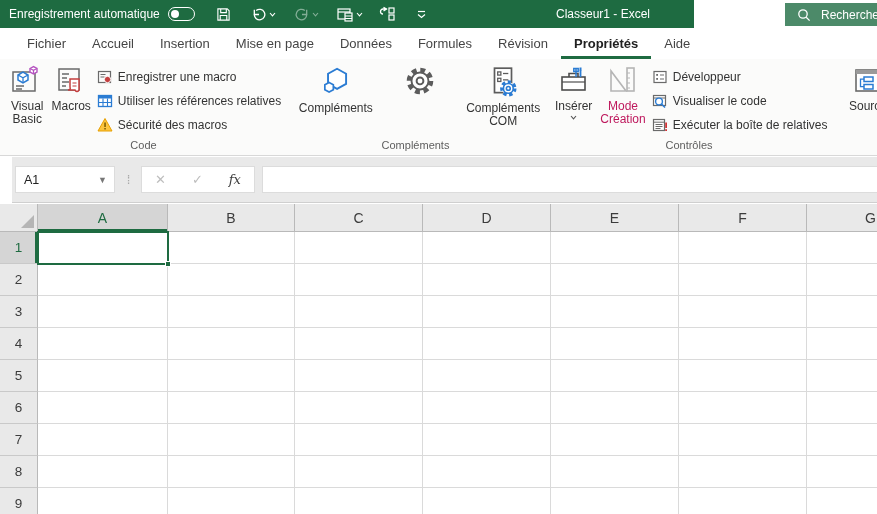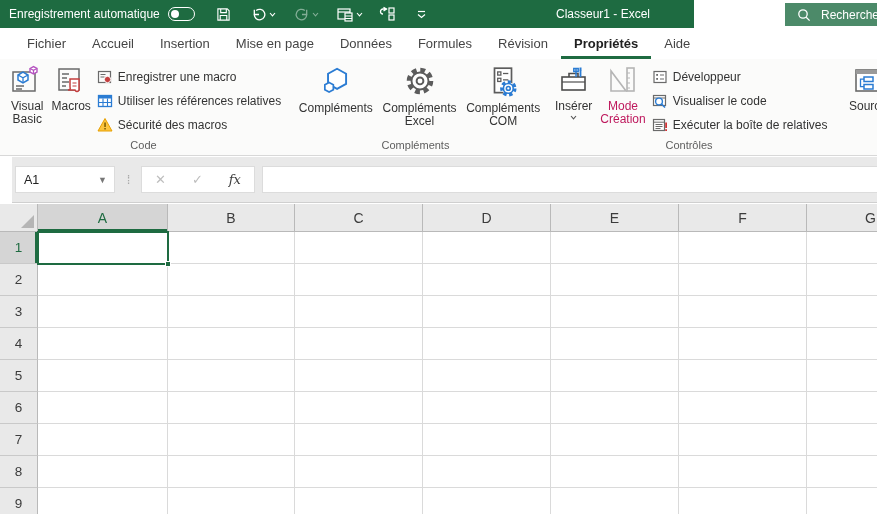--- a/index.html
+++ b/index.html
@@ -216,21 +216,20 @@
             <polygon points="9.5,16.5 13.5,18.7 13.5,23.3 9.5,25.5 5.5,23.3 5.5,18.7" fill="#fff" stroke="#2b7cd3" stroke-width="1.6"></polygon>
           </svg>
         <span class="blabel">Compléments</span>
       </div>
       <div class="bigbtn addin">
         <svg width="34" height="34" viewBox="0 0 32 32">
             <circle cx="16" cy="15" r="10" fill="none" stroke="#5c5c5c" stroke-width="5" stroke-dasharray="4.4 3.45"></circle>
             <circle cx="16" cy="15" r="8" fill="#fff" stroke="#5c5c5c" stroke-width="1.8"></circle>
             <circle cx="16" cy="15" r="3.2" fill="#fff" stroke="#5c5c5c" stroke-width="1.8"></circle>
           </svg>
-        <span class="blabel">Compléments Excel</span>
       </div>
       <div class="bigbtn addin">
         <svg width="34" height="34" viewBox="0 0 32 32">
             <rect x="8" y="3" width="16" height="23" fill="#fff" stroke="#5c5c5c" stroke-width="1.6"></rect>
             <rect x="11" y="6.5" width="3" height="3" fill="none" stroke="#5c5c5c" stroke-width="1.2"></rect>
             <path d="M16 8 h5" stroke="#5c5c5c" stroke-width="1.2"></path>
             <rect x="11" y="12.5" width="3" height="3" fill="none" stroke="#5c5c5c" stroke-width="1.2"></rect>
             <path d="M16 14 h5" stroke="#5c5c5c" stroke-width="1.2"></path>
             <circle cx="21" cy="22" r="6" fill="#fff" stroke="#2b7cd3" stroke-width="3.4" stroke-dasharray="3 2.4"></circle>
             <circle cx="21" cy="22" r="4.6" fill="#fff" stroke="#2b7cd3" stroke-width="1.5"></circle>

